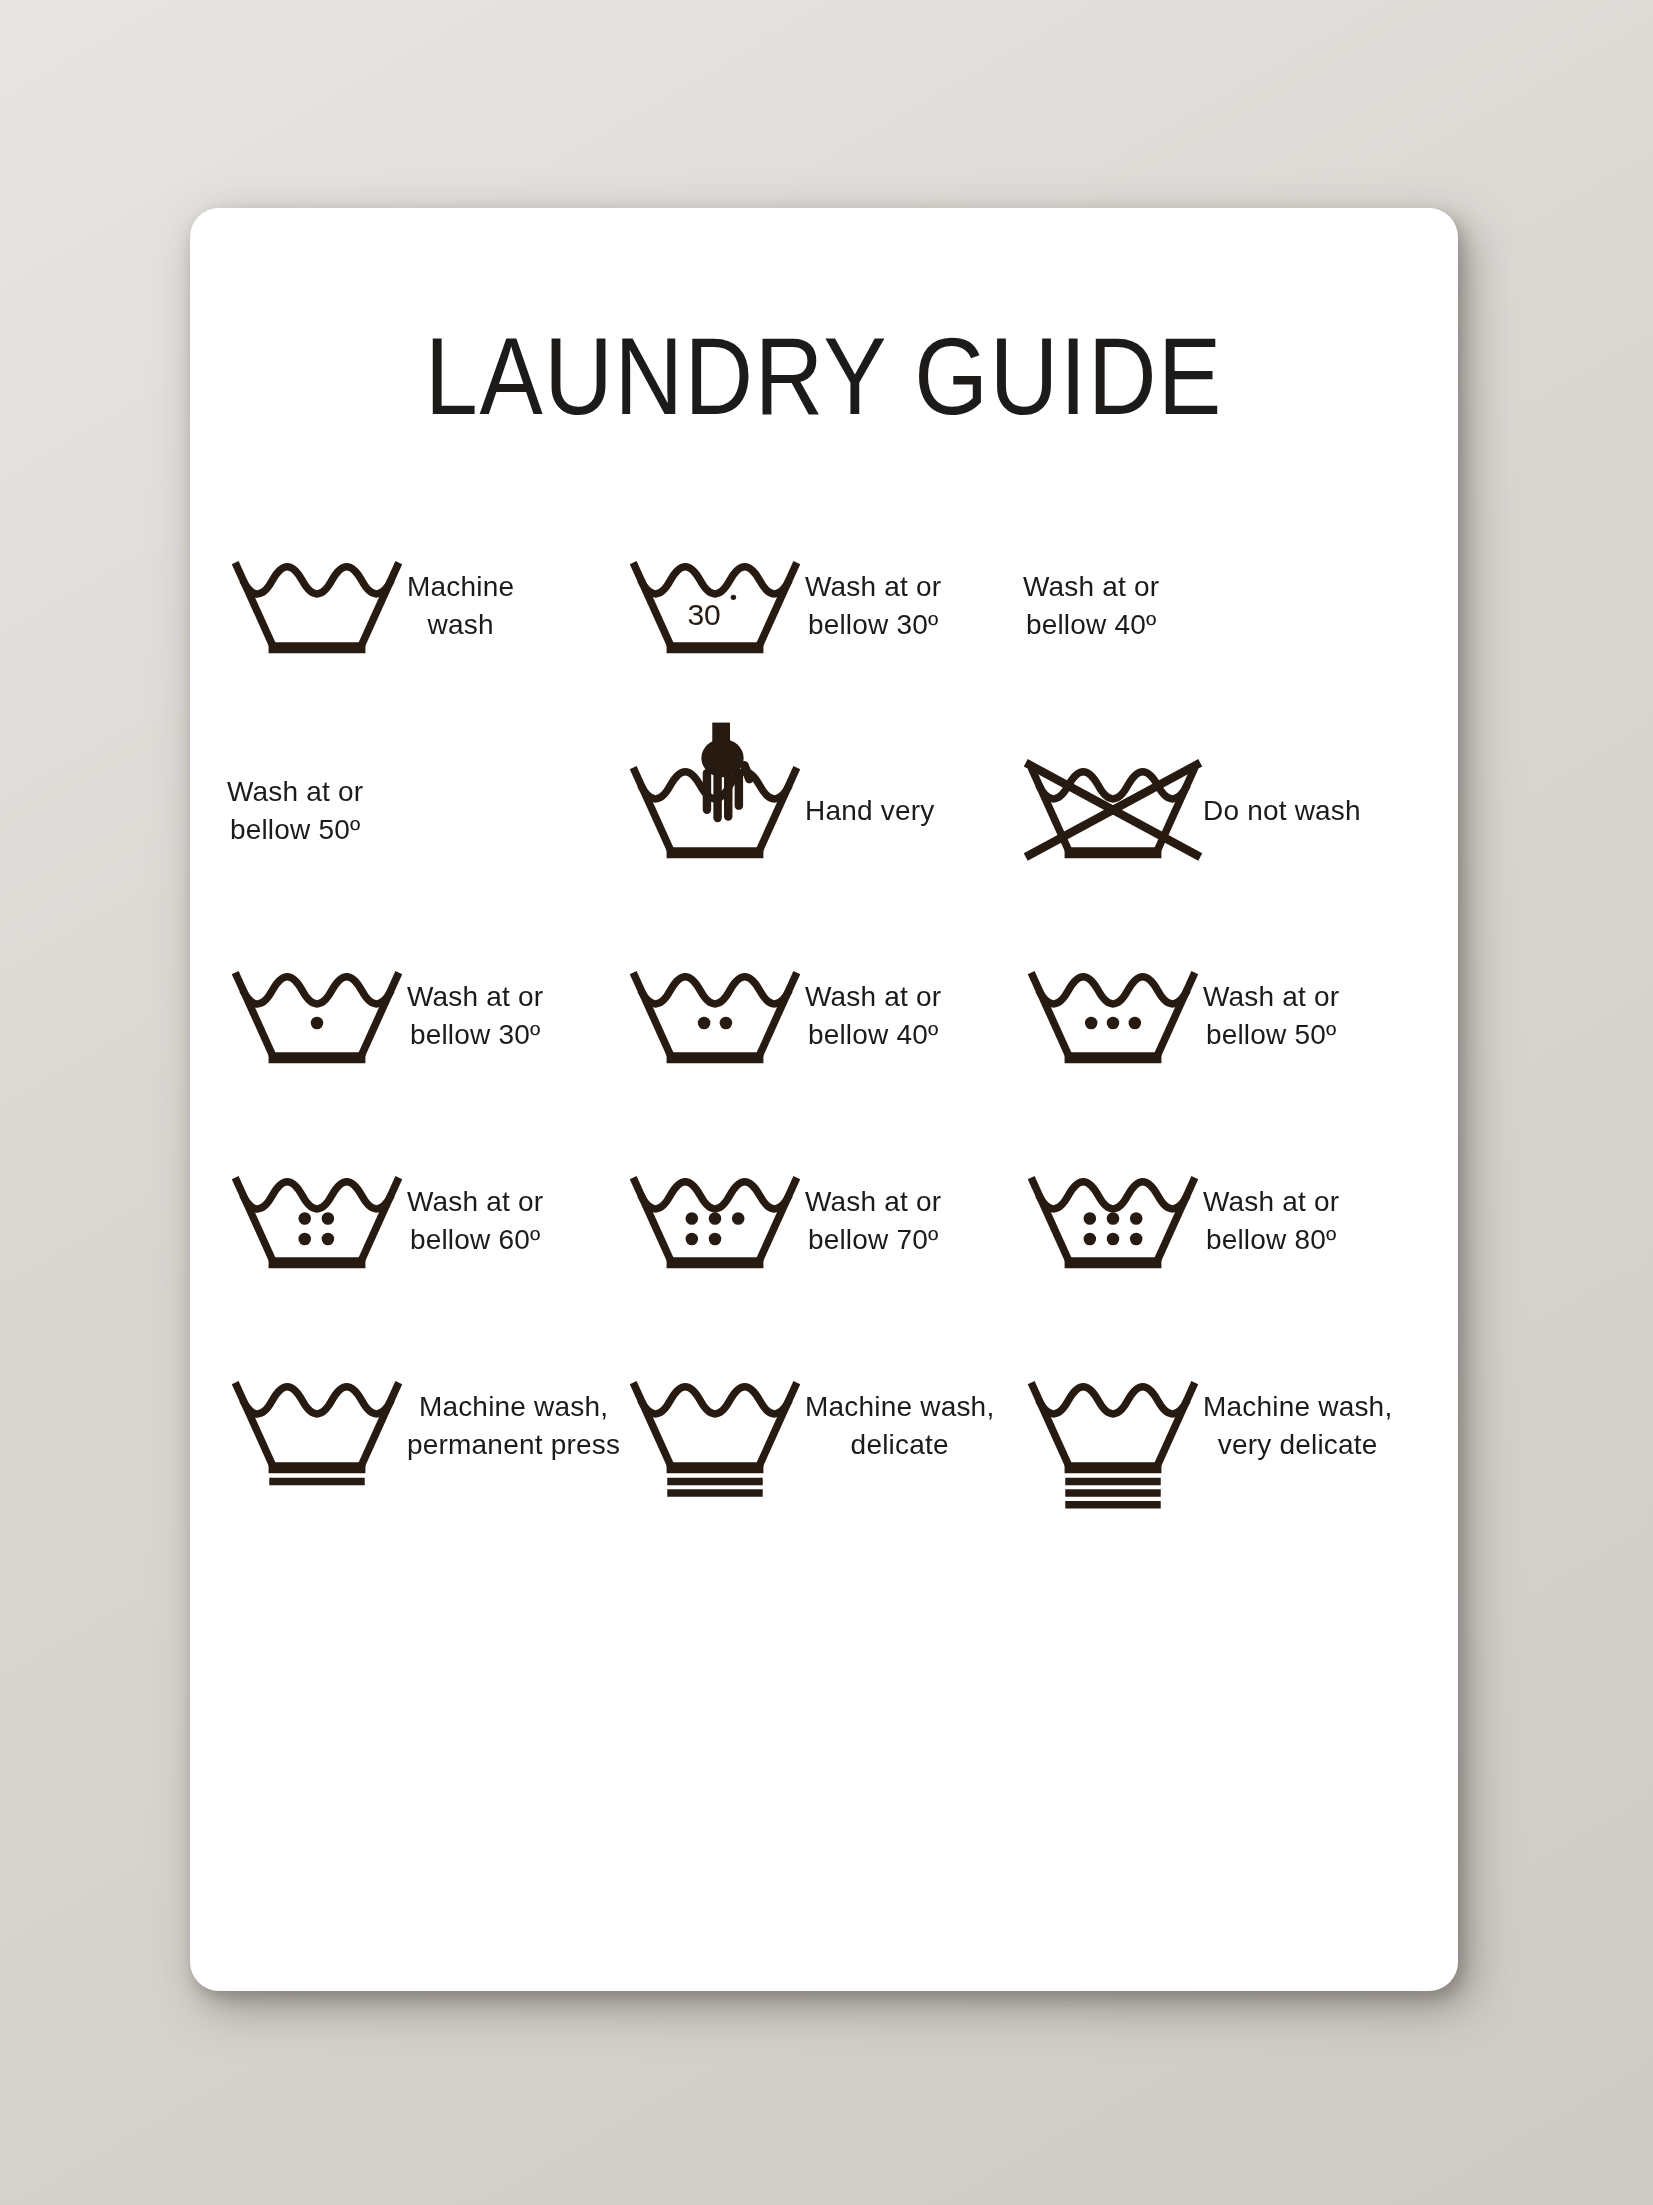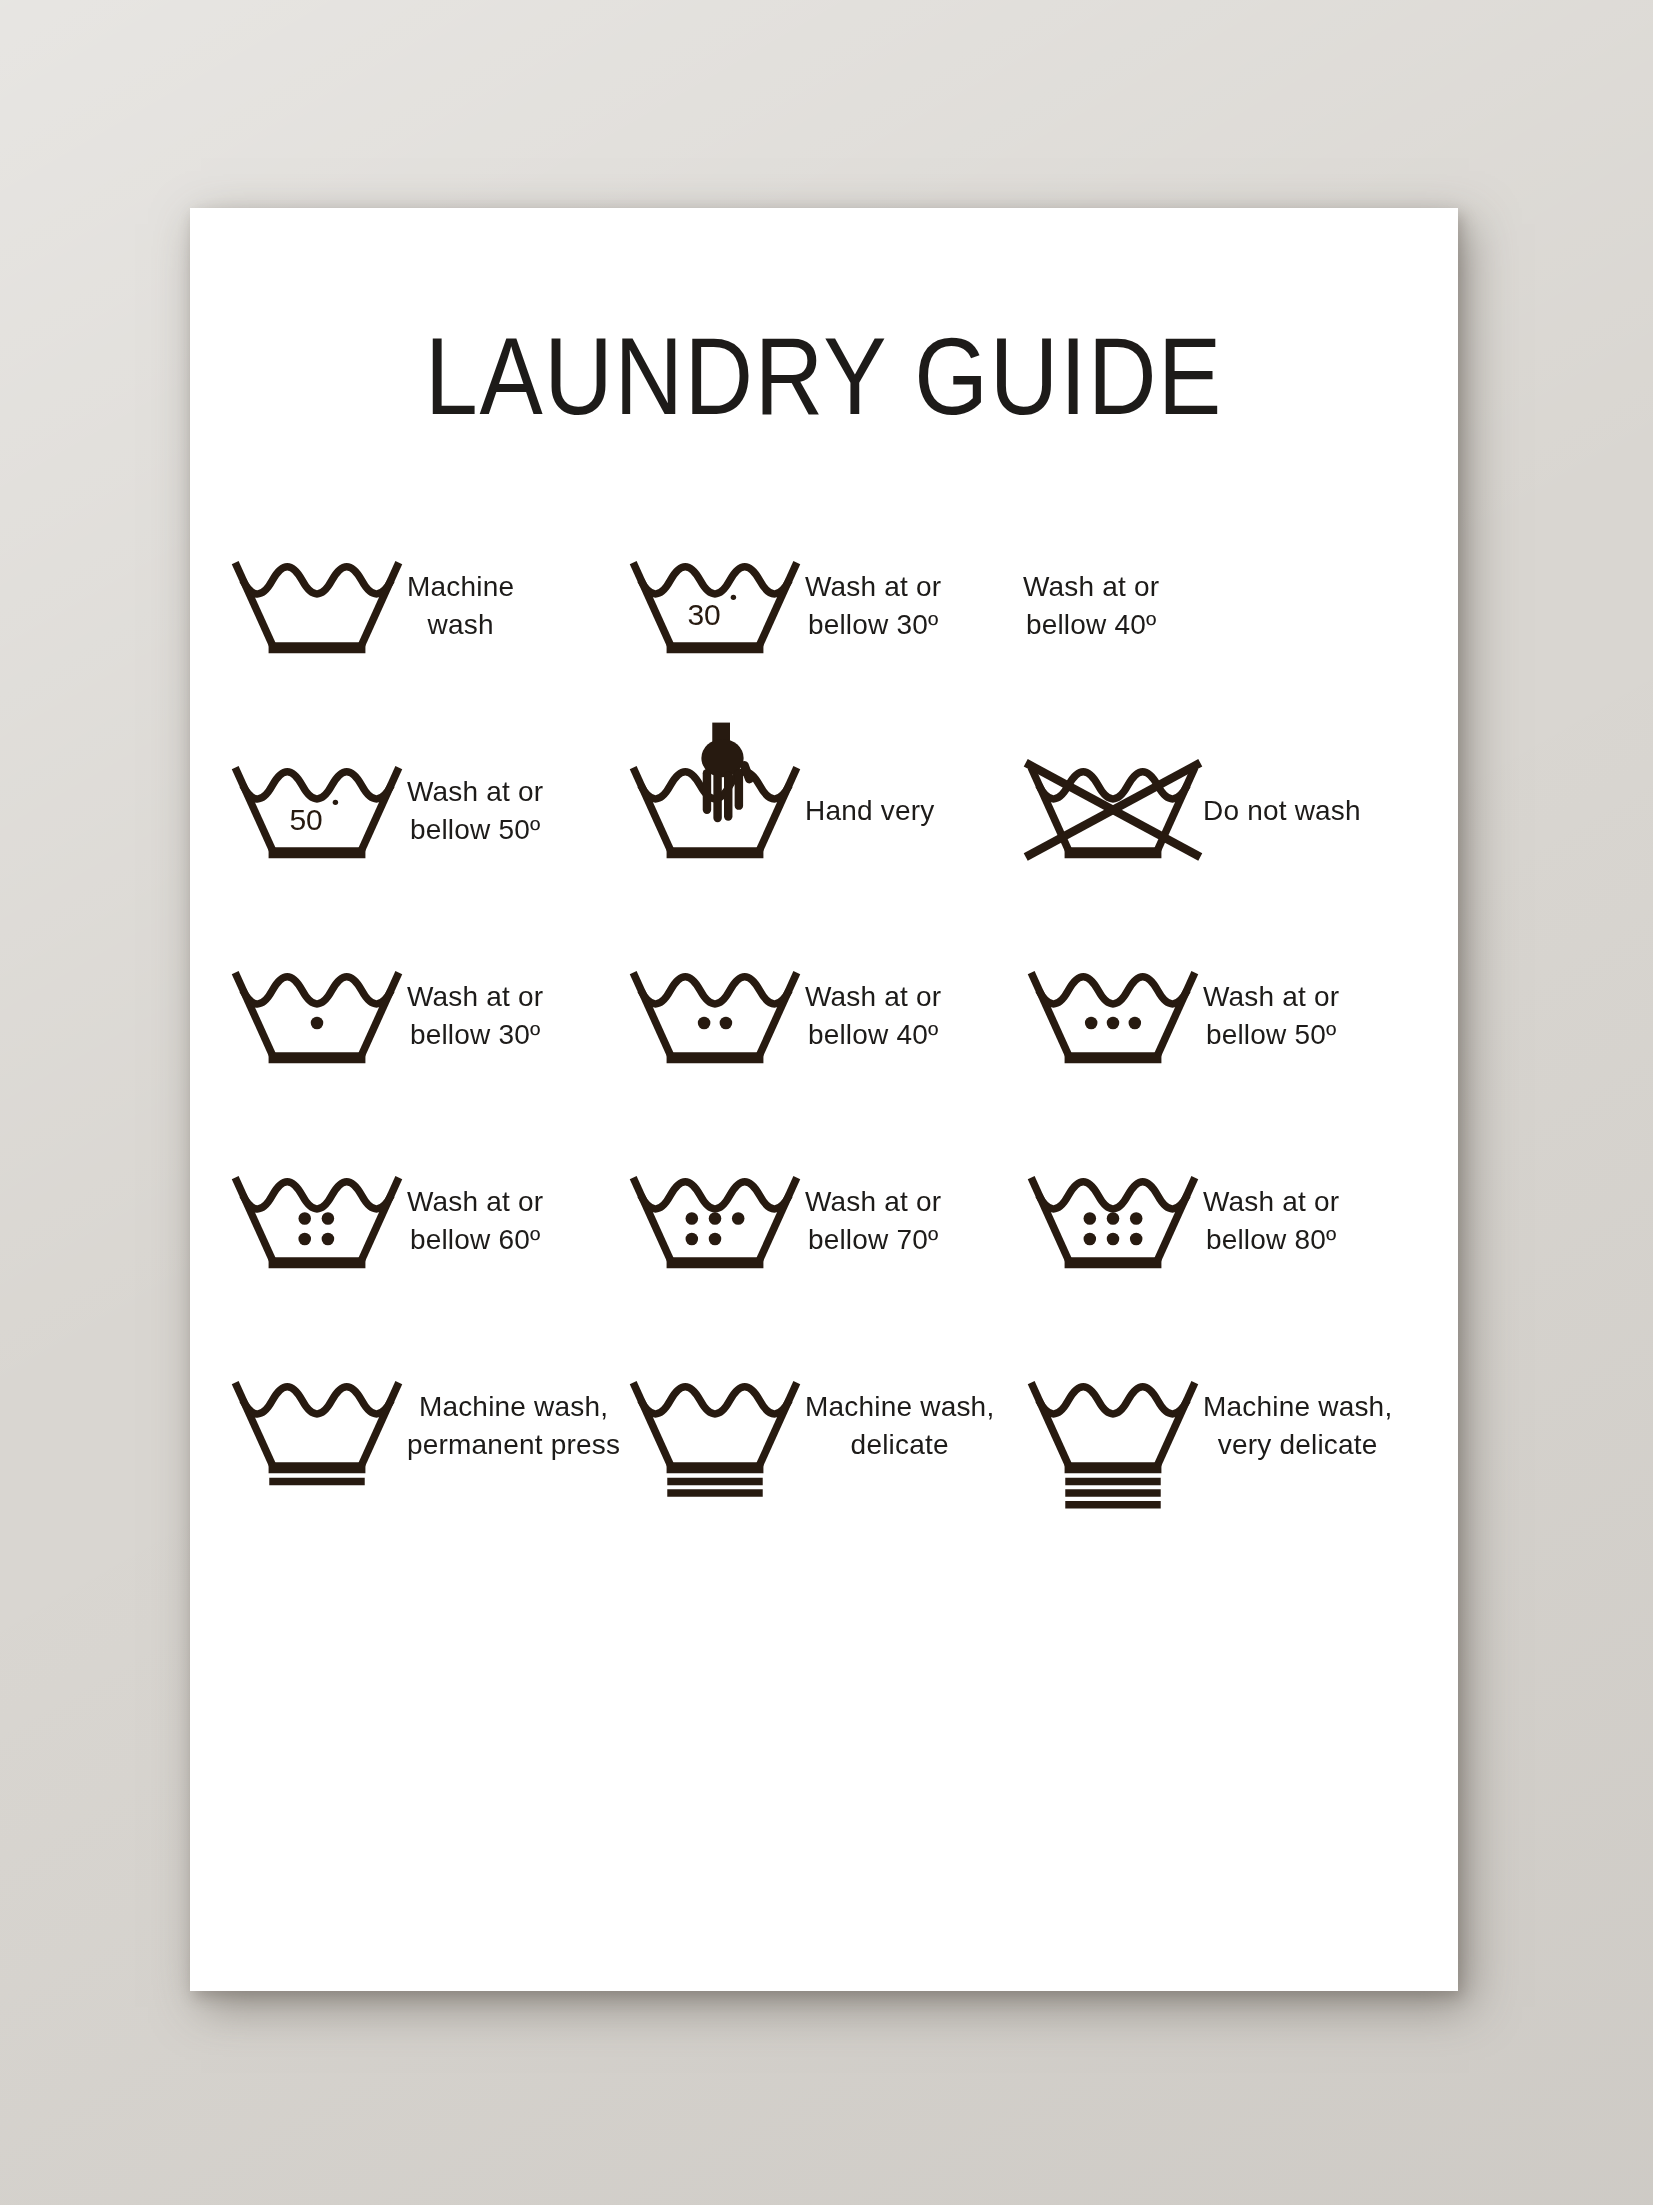--- a/index.html
+++ b/index.html
@@ -14,20 +14,21 @@
       linear-gradient(150deg, rgba(255,255,255,.38) 0%, rgba(255,255,255,0) 45%),
       linear-gradient(330deg, rgba(60,52,44,.07) 0%, rgba(60,52,44,0) 50%),
       var(--background,#d9d6d1);
   }
   .poster{
     position:absolute;left:190px;top:208px;width:1268px;height:1783px;
     background:var(--poster,#ffffff);
     box-shadow:
       11.2px 16px 44px rgba(88,81,73,.50),
       4.4px 6.2px 13.7px rgba(88,81,73,.30);
+    border-radius: 29px;
   }
   .title{
     margin:114px 0 0;
     text-align:center;
     font-size:109px;
     font-weight:400;
     line-height:1;
     letter-spacing:1.9px;
     color:var(--text,#1d1b19);
     transform:scaleX(.87);
@@ -102,34 +103,20 @@
     <div class="label">Wash at or
 bellow 30º</div>
   </div>
 
   <div class="cell">
     <div class="label">Wash at or
 bellow 40º</div>
   </div>
 
   <div class="cell">
-    <span class="icon">
-            <svg viewBox="0 0 132 150" width="180" height="205">
-              <g fill="none" stroke="#271a10" stroke-width="5.5">
-                <line x1="6" y1="45" x2="34" y2="107"></line>
-                <line x1="126" y1="45" x2="98" y2="107"></line>
-                <line x1="30.5" y1="107.5" x2="101.5" y2="107.5" stroke-width="8"></line>
-                <path d="M11.5 58 q10.9 20 21.8 0 q10.9 -20 21.8 0 q10.9 20 21.8 0 q10.9 -20 21.8 0 q10.9 20 21.8 0"></path>
-              </g>
-              <g fill="#271a10" stroke="none">
-                <text x="58" y="91" font-size="22" text-anchor="middle" font-family="Liberation Sans, sans-serif">50</text>
-                <circle cx="79.5" cy="70.5" r="2"></circle>
-              </g>
-            </svg>
-          </span>
     <div class="label">Wash at or
 bellow 50º</div>
   </div>
 
   <div class="cell">
     <span class="icon">
             <svg viewBox="0 0 132 150" width="180" height="205">
               <g fill="none" stroke="#271a10" stroke-width="5.5">
                 <line x1="6" y1="45" x2="34" y2="107"></line>
                 <line x1="126" y1="45" x2="98" y2="107"></line>

